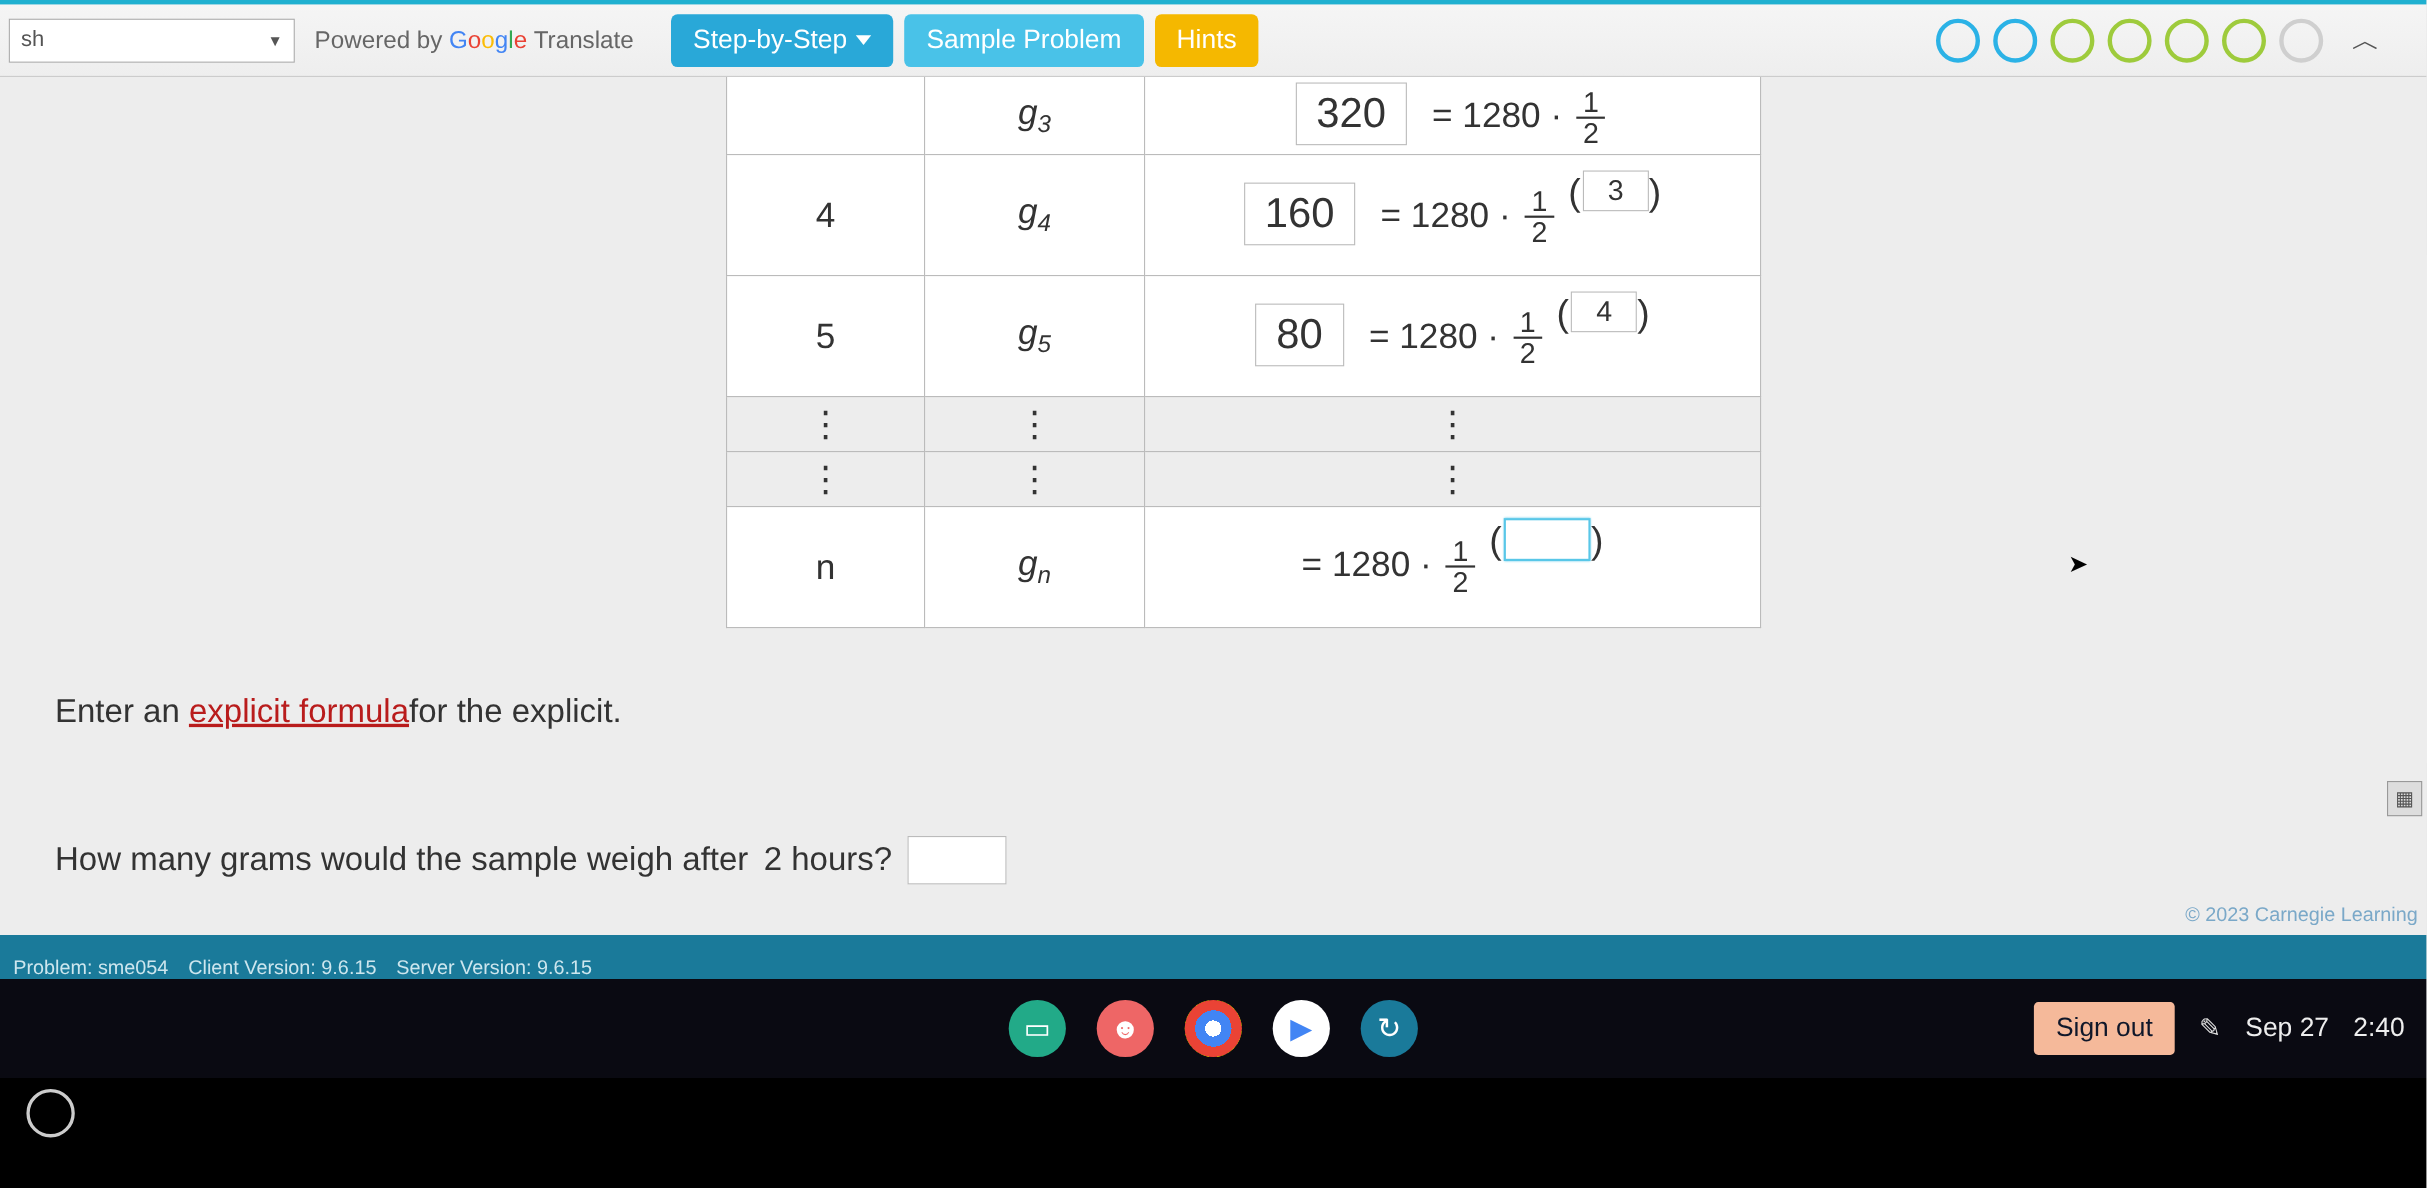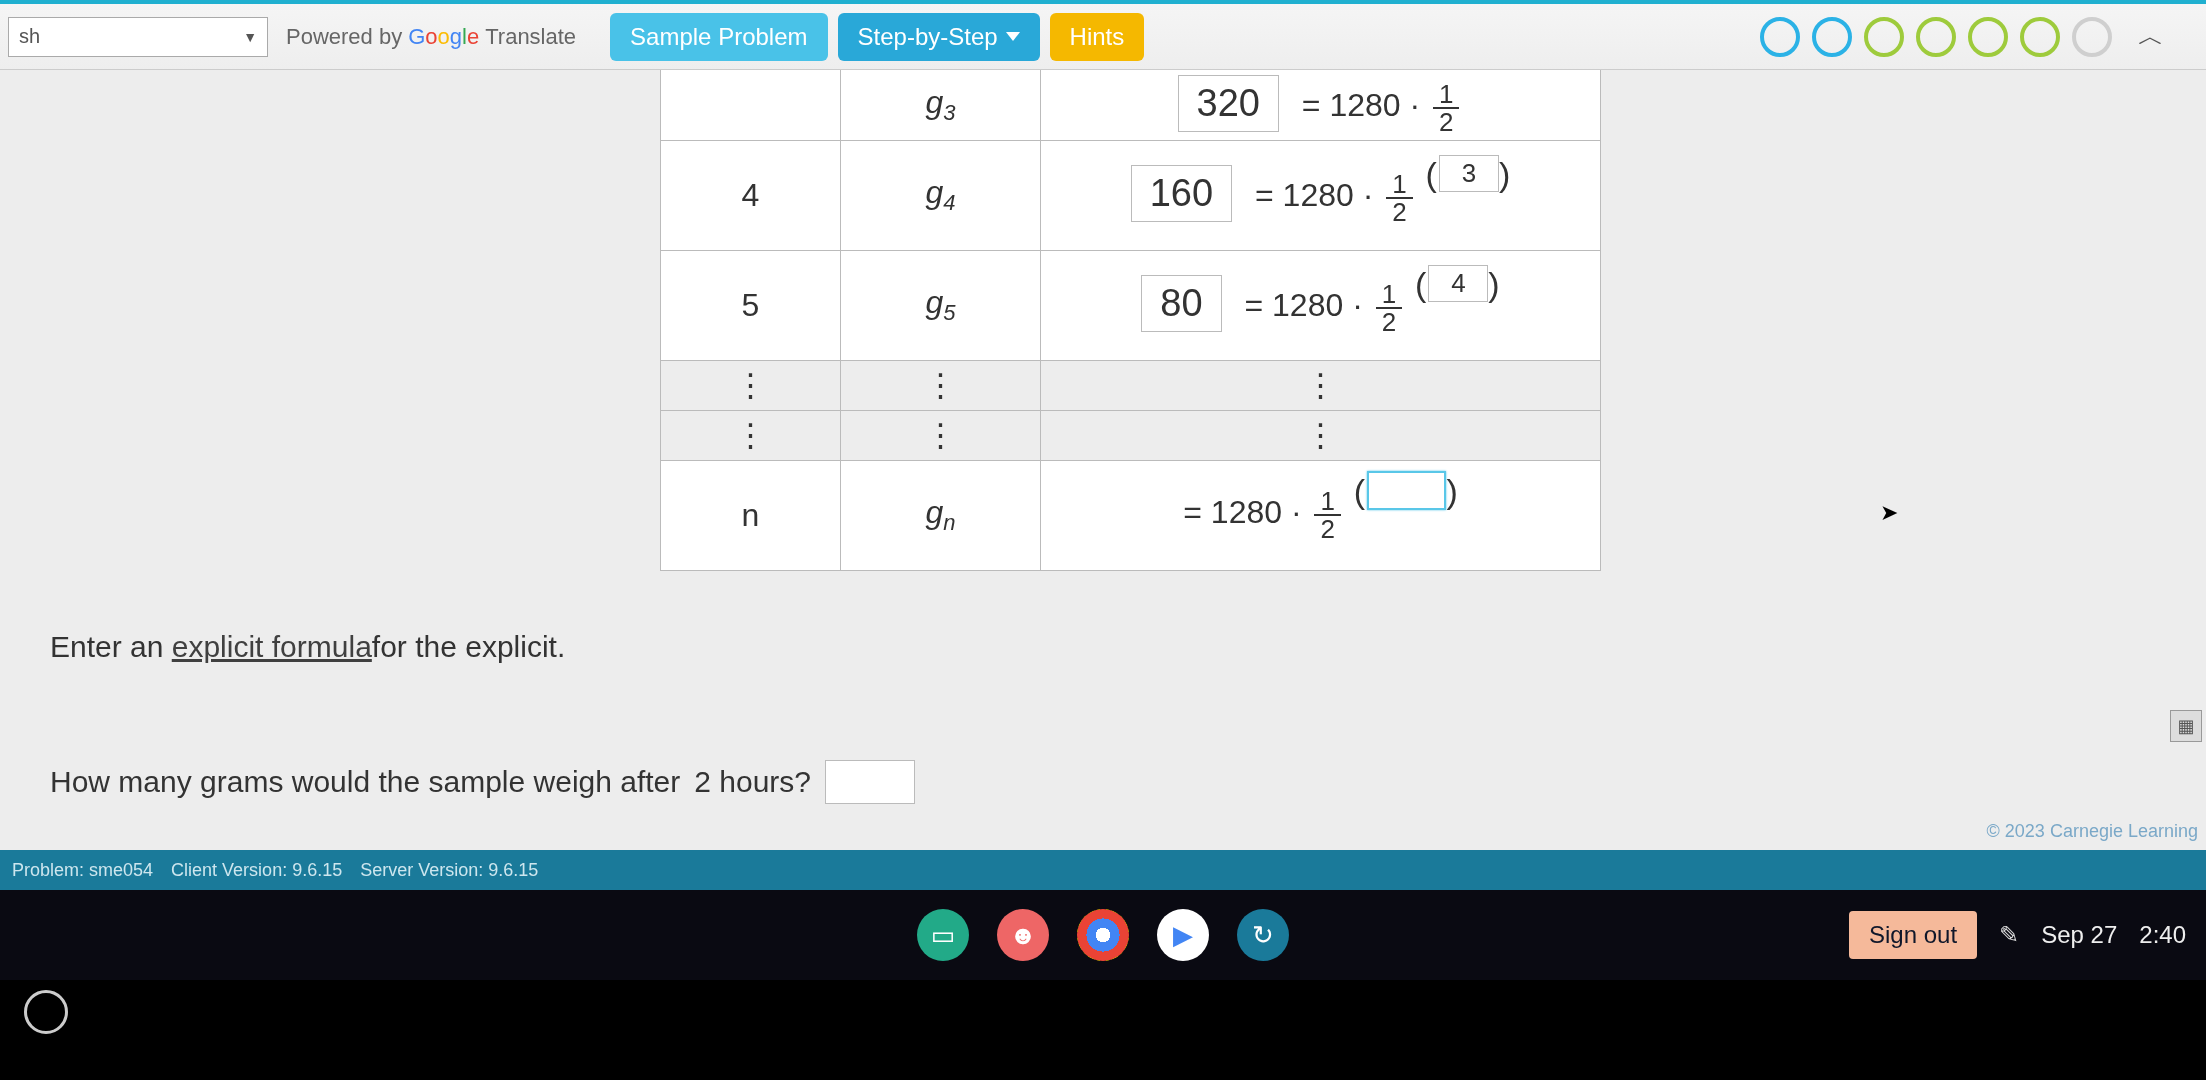--- a/index.html
+++ b/index.html
@@ -103,32 +103,32 @@
   .frac .den{padding:0 6px}
   .sub{font-size:22px;vertical-align:sub}
   .gterm{font-style:italic}
   .vdots-row td{border:none;height:50px;font-size:28px;color:#777;background:#ededed}
   .formula-row td.col3{text-align:center}
   .paren{font-size:34px;position:relative;top:-20px}
   
   .prompt1{
     position:absolute; left:50px; top:560px; font-size:30px; color:#333;
   }
-  .underline-link{color:#404040;text-decoration:underline;font-weight:500}
+  .underline-link{color:#b91c1c;text-decoration:underline;font-weight:500}
   .prompt2{
     position:absolute; left:50px; top:690px; font-size:30px; color:#333; display:flex; align-items:center; gap:14px;
   }
   .ansbox{border:1px solid #bbb;background:#fff;width:90px;height:44px}
   
   .side-icon{position:absolute;right:4px;top:640px;width:32px;height:32px;background:#ddd;border:1px solid #999;display:flex;align-items:center;justify-content:center;font-size:18px;color:#555}
   
   .copyright{position:absolute;right:8px;bottom:8px;font-size:18px;color:#7aa8c8}
   
   .footer{
-    height:40px;background:#1a7a9a;color:#cde6ee;font-size:18px;display:flex;align-items:center;padding:0 12px;gap:18px;
+    height:40px;background:#1a7a9a;color:#cde6ee;font-size:18px;display:flex;align-items:flex-end;padding:0 12px;gap:18px;
   }
   
   .taskbar{
     height:90px;background:#0a0a12;display:flex;align-items:center;padding:0 20px;color:#ddd;position:relative;
   }
   .tb-center{position:absolute;left:50%;transform:translateX(-50%);display:flex;gap:28px;align-items:center}
   .tb-icon{width:52px;height:52px;border-radius:50%;display:flex;align-items:center;justify-content:center;font-size:26px;color:#fff}
   .tb-right{margin-left:auto;display:flex;align-items:center;gap:22px;font-size:24px;color:#eee}
   .signout{background:#f5b99a;color:#0f172a;padding:10px 20px;border-radius:4px;font-size:24px}
   .pen{color:#ddd;font-size:24px}
@@ -142,26 +142,26 @@
 <div class="topbar">
   <div class="lang-select">
     <span>sh</span>
     <span class="chev">▼</span>
   </div>
   <div class="powered">
     <span>Powered by</span>
     <span class="goog"><span class="g1">G</span><span class="g2">o</span><span class="g3">o</span><span class="g4">g</span><span class="g5">l</span><span class="g6">e</span></span>
     <span>Translate</span>
   </div>
-  <div class="btn btn-sample">
-    <span>Sample Problem</span>
-  </div>
   <div class="btn btn-step">
     <span>Step-by-Step</span>
     <span class="tri"></span>
+  </div>
+  <div class="btn btn-sample">
+    <span>Sample Problem</span>
   </div>
   <div class="btn btn-hints">
     <span>Hints</span>
   </div>
   <div class="circles">
     <div class="circle c-blue"></div>
     <div class="circle c-blue"></div>
     <div class="circle c-green"></div>
     <div class="circle c-green"></div>
     <div class="circle c-green"></div>

